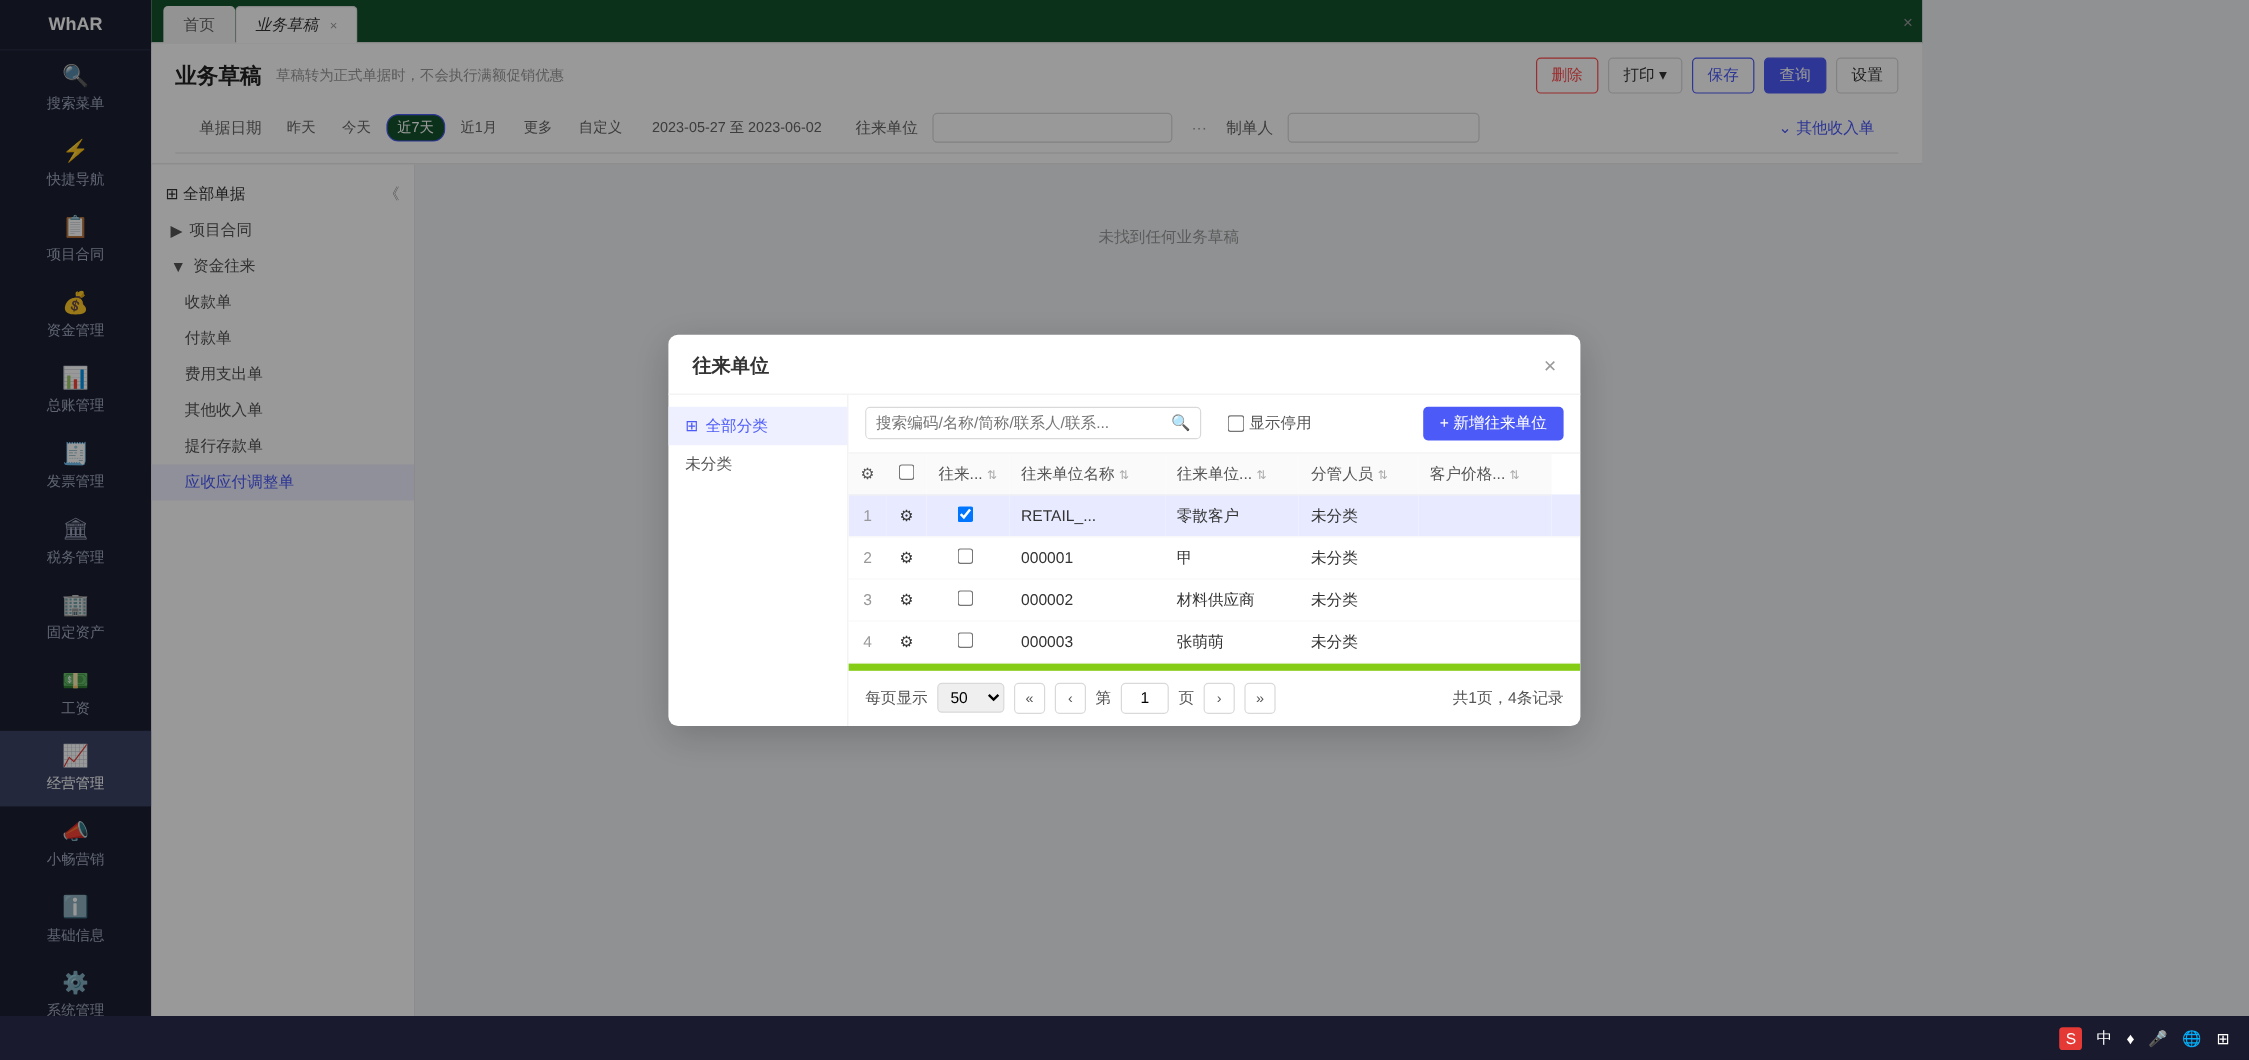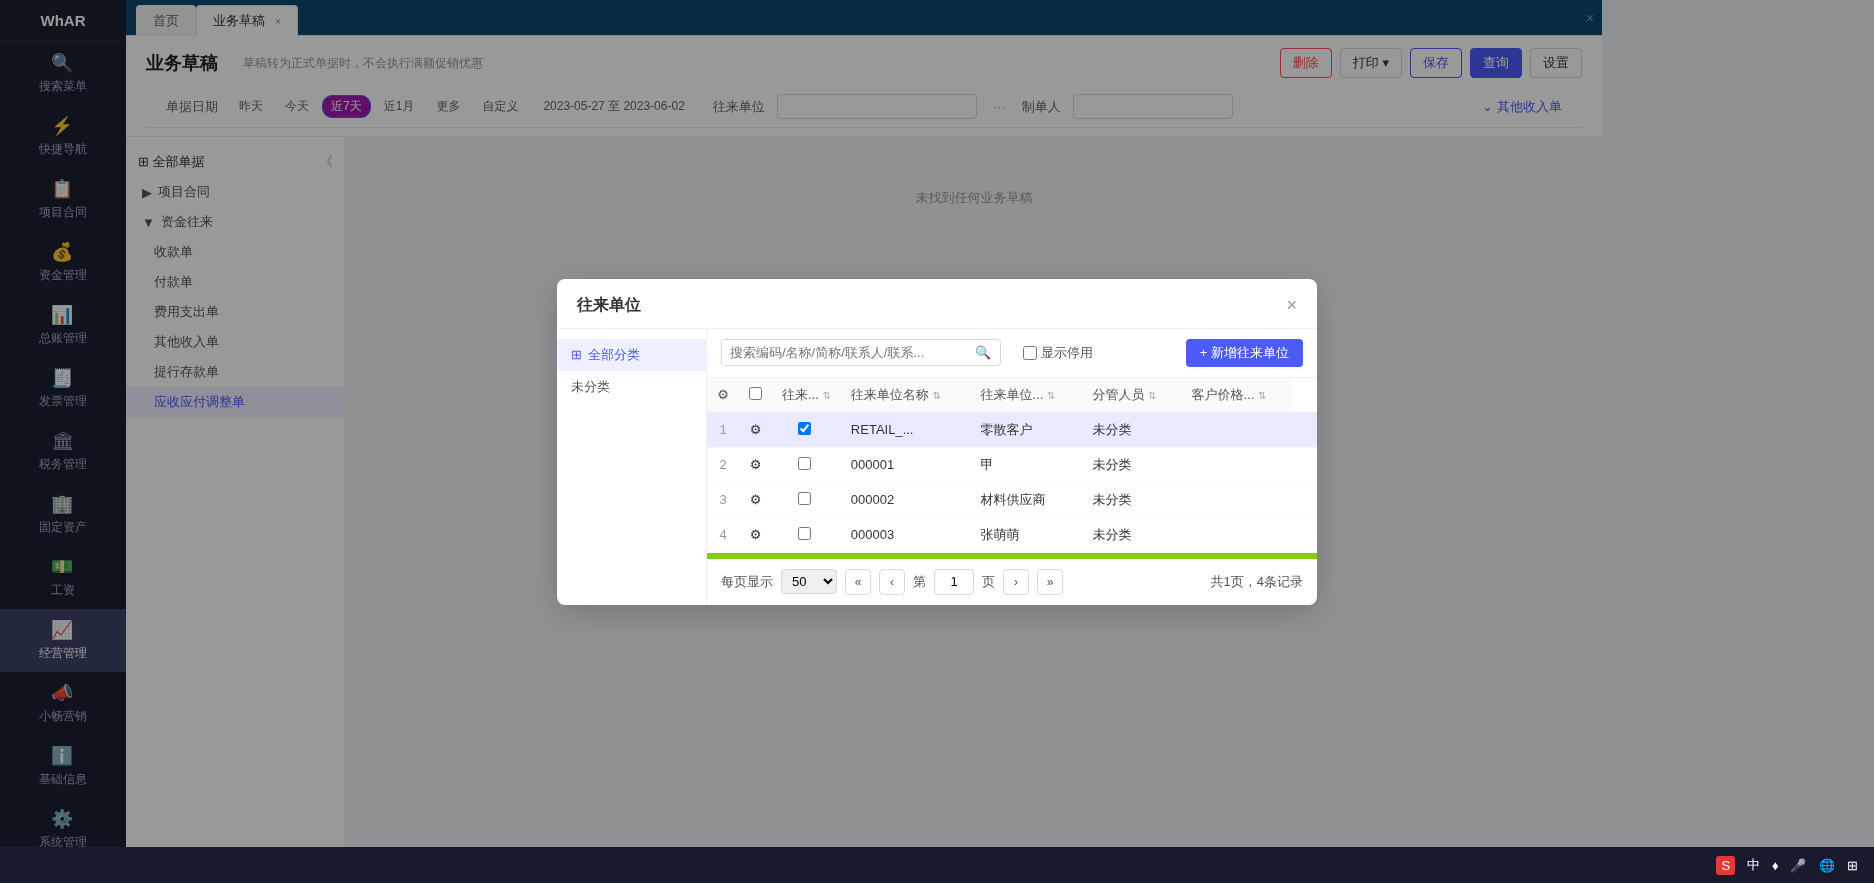--- a/index.html
+++ b/index.html
@@ -13,43 +13,43 @@
     .sidebar-logo { padding: 12px 0; display: flex; align-items: center; justify-content: center; border-bottom: 1px solid #2a2f48; }
     .sidebar-logo-text { color: #fff; font-size: 15px; font-weight: bold; }
     .sidebar-item { display: flex; flex-direction: column; align-items: center; padding: 10px 0; cursor: pointer; color: #a0a8c0; font-size: 12px; gap: 4px; }
     .sidebar-item.active { color: #fff; background: #3d4466; }
     .sidebar-item-icon { font-size: 18px; }
 
     
     .main-content { flex: 1; display: flex; flex-direction: column; overflow: hidden; }
 
     
-    .tab-bar { height: 36px; background: #0c4a6e; display: flex; align-items: flex-end; border-bottom: 1px solid #e0e0e0; padding-left: 10px; flex-shrink: 0; }
+    .tab-bar { height: 36px; background: #14532d; display: flex; align-items: flex-end; border-bottom: 1px solid #e0e0e0; padding-left: 10px; flex-shrink: 0; }
     .tab { padding: 6px 16px; font-size: 13px; cursor: pointer; color: #666; border: 1px solid transparent; border-bottom: none; border-radius: 4px 4px 0 0; position: relative; top: 1px; }
-    .tab.active { background: #fff; border-color: #e0e0e0; color: #333; font-weight: 500; }
+    .tab.active { background: #fff; border-color: #e0e0e0; color: #333; font-weight: 500; font-style: italic; }
     .tab-close { margin-left: 6px; color: #999; font-size: 11px; cursor: pointer; }
     .tab:not(.active) { background: #f5f5f5; }
 
     
     .page-header { background: #fff; padding: 12px 20px 8px; border-bottom: 1px solid #e8e8e8; }
     .page-title-row { display: flex; align-items: center; gap: 12px; margin-bottom: 8px; }
     .page-title { font-size: 18px; font-weight: 600; color: #222; }
-    .page-subtitle { font-size: 12px; color: #999; margin-left: 13px; }
+    .page-subtitle { font-size: 12px; color: #999; }
     .page-actions { margin-left: auto; display: flex; gap: 8px; }
     .btn { padding: 5px 12px; border-radius: 4px; cursor: pointer; font-size: 13px; border: 1px solid #d9d9d9; background: #fff; color: #333; }
     .btn-primary { background: #4c5af7; color: #fff; border-color: #4c5af7; }
     .btn-outline { background: #fff; color: #4c5af7; border-color: #4c5af7; }
     .btn-danger { color: #ff4d4f; border-color: #ff4d4f; background: #fff; }
 
     
     .filter-row { display: flex; align-items: center; gap: 12px; padding: 8px 20px; background: #fff; border-bottom: 1px solid #e8e8e8; flex-wrap: wrap; }
     .filter-label { color: #666; font-size: 13px; }
     .filter-dates { display: flex; gap: 4px; align-items: center; }
     .date-btn { padding: 2px 8px; border-radius: 3px; border: 1px solid transparent; cursor: pointer; font-size: 12px; color: #666; background: transparent; }
-    .date-btn.active { background: #a21caf; color: #fff; border-color: #4c5af7; border-radius: 10px; }
+    .date-btn.active { background: #14532d; color: #fff; border-color: #4c5af7; border-radius: 10px; }
     .date-range { font-size: 12px; color: #666; margin-left: 4px; }
     .filter-input { border: 1px solid #d9d9d9; border-radius: 4px; padding: 4px 8px; font-size: 13px; color: #333; min-width: 160px; }
     .expand-btn { color: #4c5af7; cursor: pointer; font-size: 13px; display: flex; align-items: center; gap: 4px; }
 
     
     .content-area { display: flex; flex: 1; overflow: hidden; }
 
     
     .left-panel { width: 220px; background: #fff; border-right: 1px solid #e8e8e8; padding: 10px 0; flex-shrink: 0; }
     .left-panel-header { display: flex; align-items: center; justify-content: space-between; padding: 6px 12px; }

